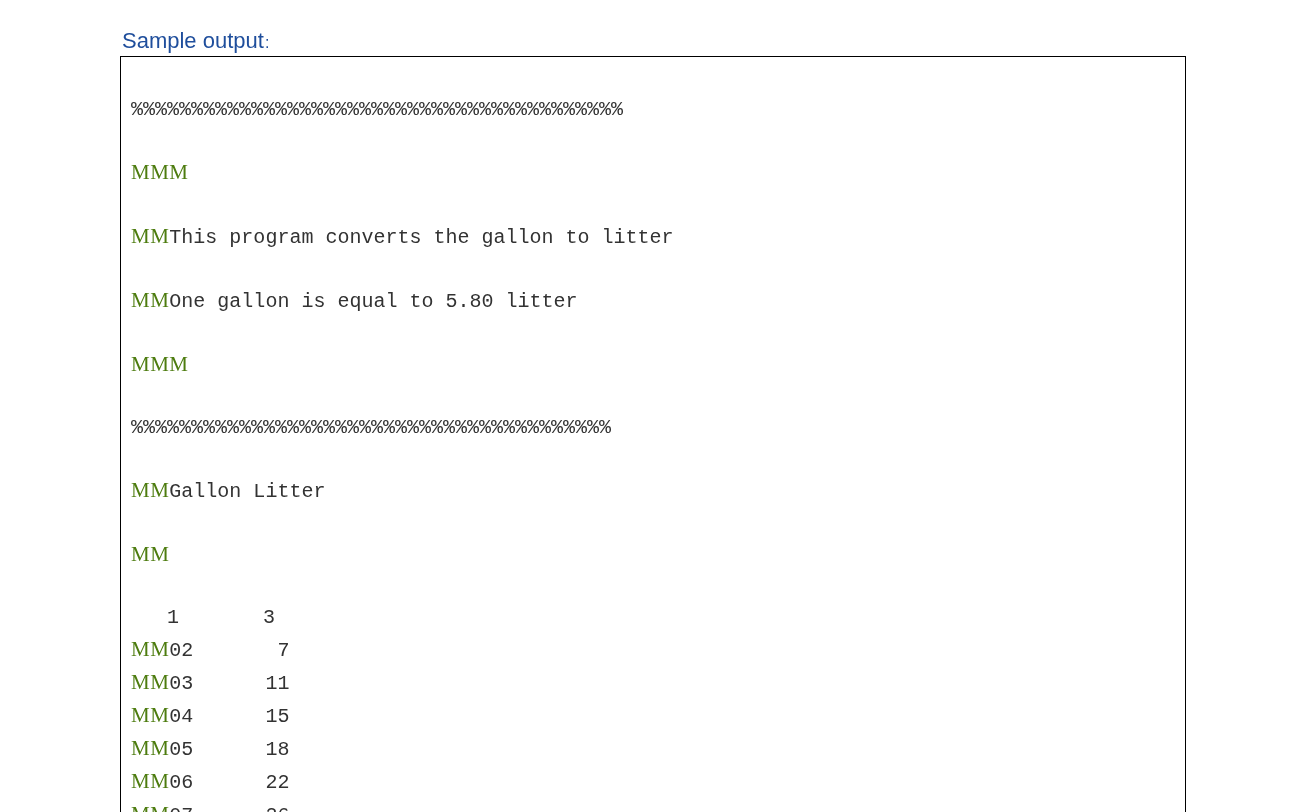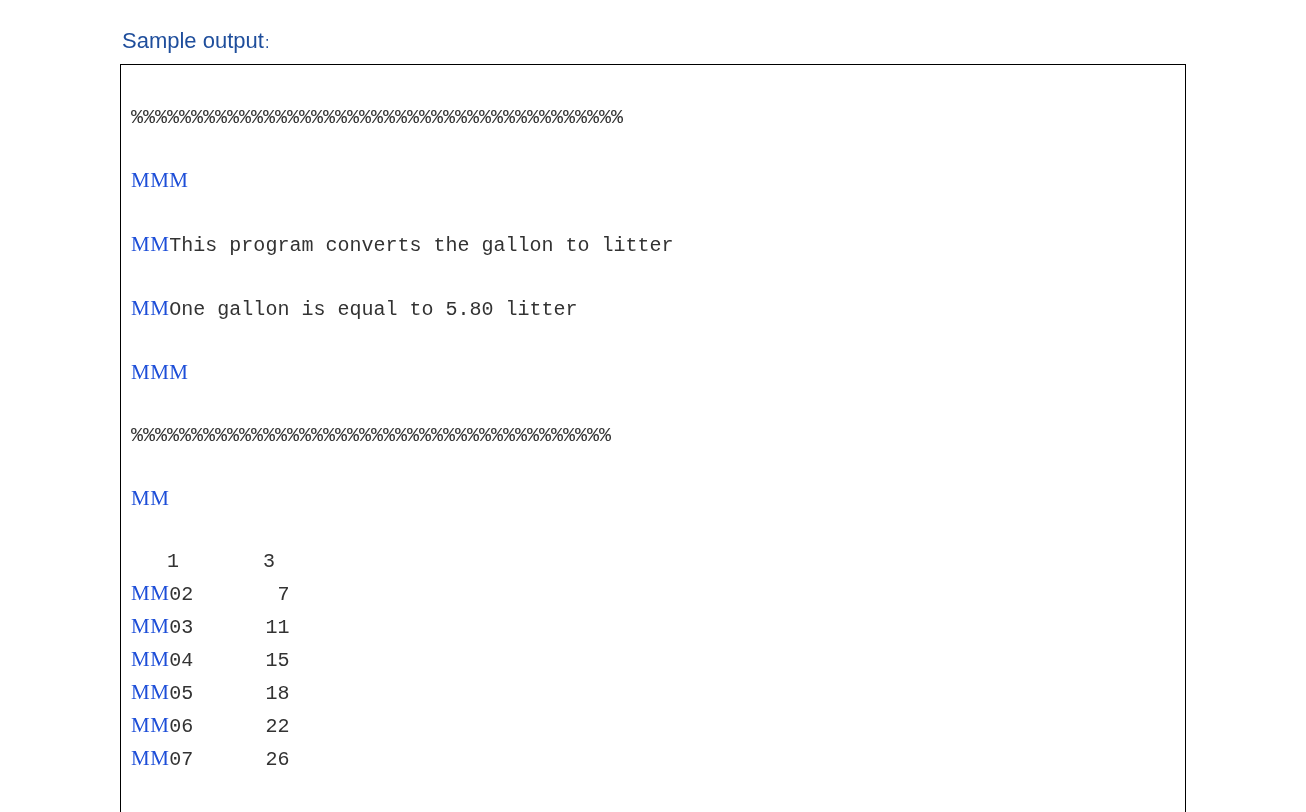--- a/index.html
+++ b/index.html
@@ -9,38 +9,38 @@
     width: 1306px;
   }
   .page {
     padding: 24px 120px 60px 120px;
     font-family: Arial, Helvetica, sans-serif;
   }
   .section-title {
     color: #1f4e9c;
     font-size: 22px;
     font-weight: 400;
-    margin: 4px 0 10px 2px;
+    margin: 4px 0 2px 2px;
   }
   .section-title .colon {
     font-size: 16px;
     margin-left: 1px;
   }
   .output-box {
     border: 1px solid #000000;
     padding: 6px 10px 24px 10px;
     font-family: "Courier New", Courier, monospace;
     font-size: 20px;
     line-height: 1.55;
     color: #333333;
     white-space: pre;
     overflow: hidden;
   }
   .mm {
-    color: #1d4ed8;
+    color: #4d7c0f;
     font-family: "Times New Roman", Times, serif;
     font-size: 21px;
     letter-spacing: 0.5px;
   }
   .mono {
     font-family: "Courier New", Courier, monospace;
     color: #333333;
   }
   
   .ln { display: block; }
@@ -54,18 +54,19 @@
     <span>Sample output</span><span class="colon">:</span>
   </div>
 
   <div class="output-box">
 <span class="ln mono">%%%%%%%%%%%%%%%%%%%%%%%%%%%%%%%%%%%%%%%%%</span>
 <span class="ln"><span class="mm">MMM</span></span>
 <span class="ln"><span class="mm">MM</span><span class="mono">This program converts the gallon to litter</span></span>
 <span class="ln"><span class="mm">MM</span><span class="mono">One gallon is equal to 5.80 litter</span></span>
 <span class="ln"><span class="mm">MMM</span></span>
 <span class="ln mono">%%%%%%%%%%%%%%%%%%%%%%%%%%%%%%%%%%%%%%%%</span>
+<span class="ln"><span class="mm">MM</span><span class="mono">Gallon Litter</span></span>
 <span class="ln"><span class="mm">MM</span></span>
 <span class="ln"><span class="mono">  </span><span class="mono"> 1</span><span class="mono">     </span><span class="mono">  3</span></span><span class="ln"><span class="mm">MM</span><span class="mono">02</span><span class="mono">     </span><span class="mono">  7</span></span><span class="ln"><span class="mm">MM</span><span class="mono">03</span><span class="mono">     </span><span class="mono"> 11</span></span><span class="ln"><span class="mm">MM</span><span class="mono">04</span><span class="mono">     </span><span class="mono"> 15</span></span><span class="ln"><span class="mm">MM</span><span class="mono">05</span><span class="mono">     </span><span class="mono"> 18</span></span><span class="ln"><span class="mm">MM</span><span class="mono">06</span><span class="mono">     </span><span class="mono"> 22</span></span><span class="ln"><span class="mm">MM</span><span class="mono">07</span><span class="mono">     </span><span class="mono"> 26</span></span>
 
   </div>
 
 </div>
 
 </body></html>

